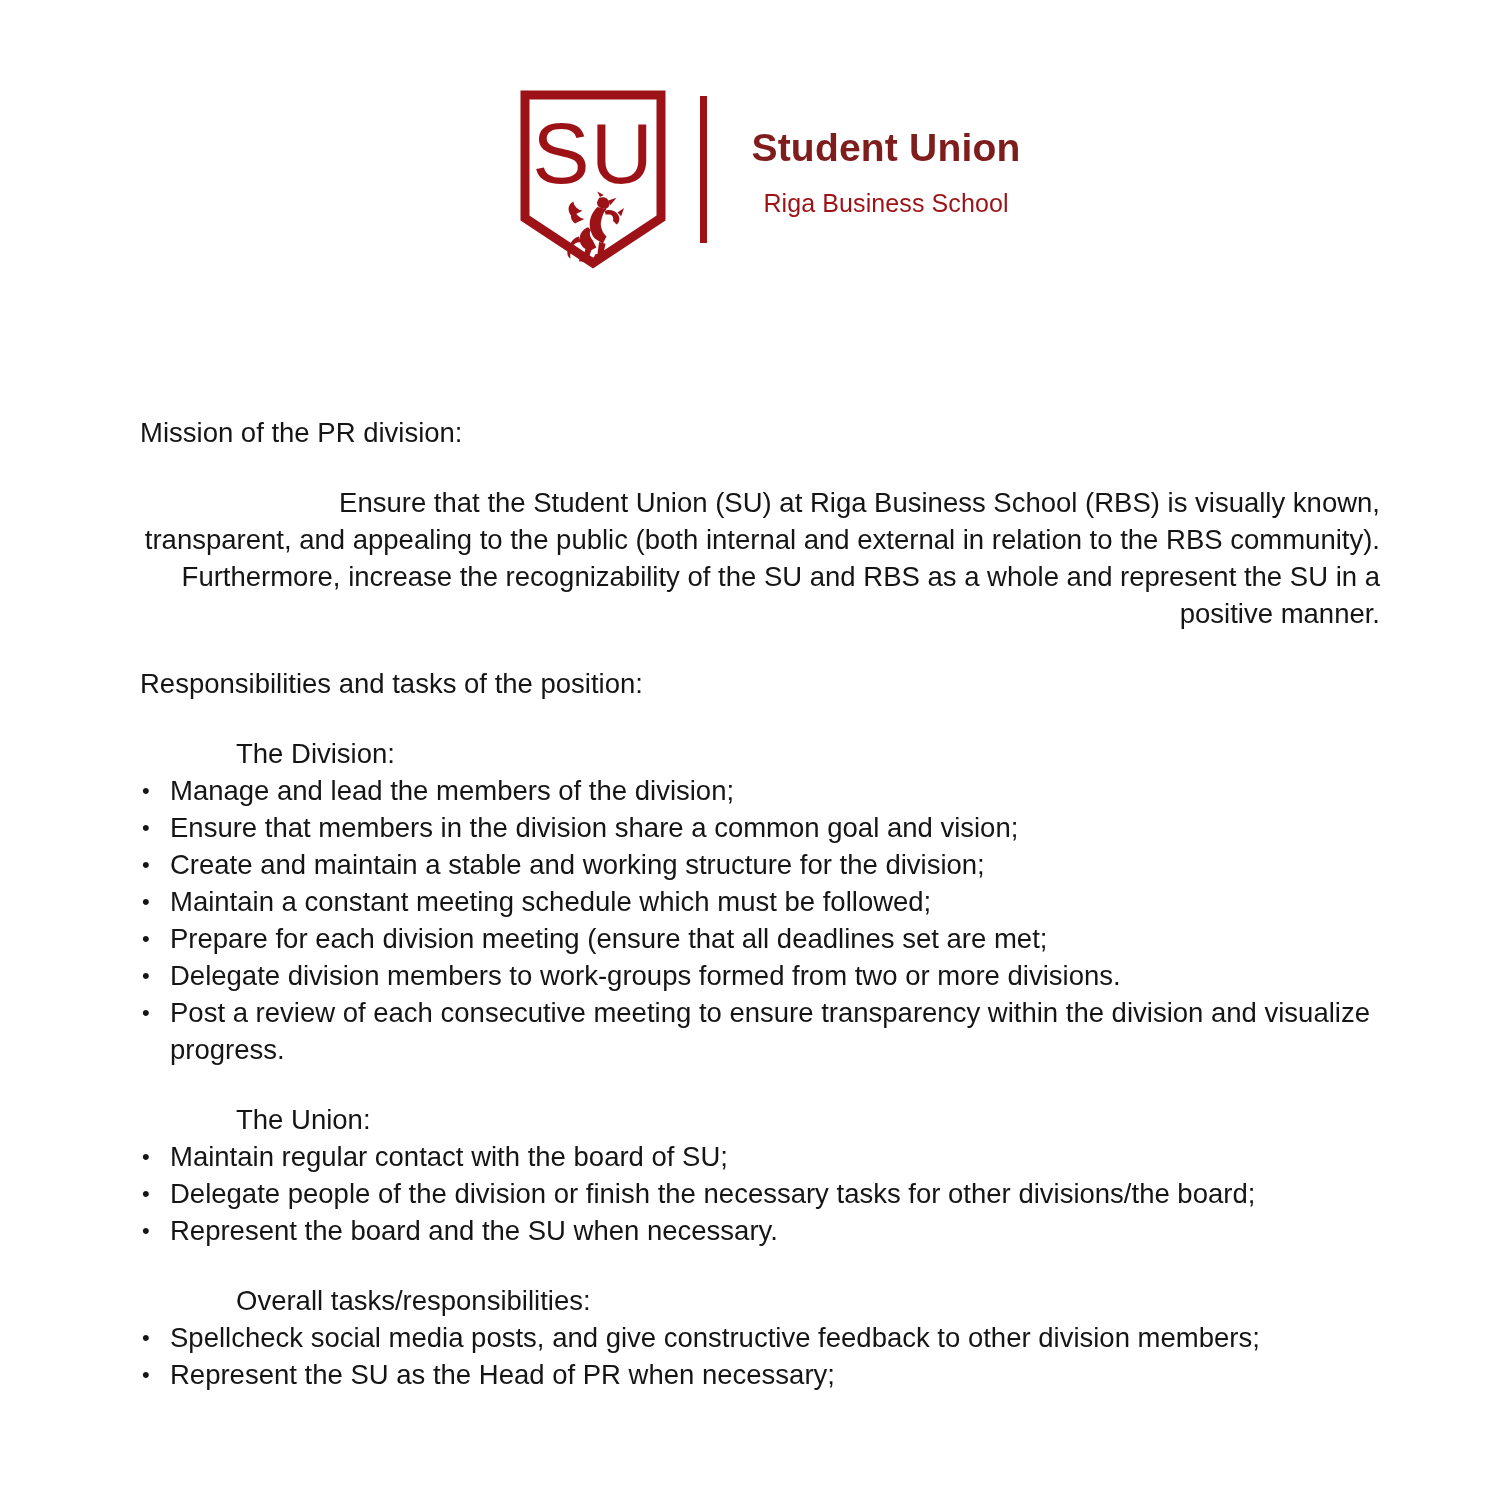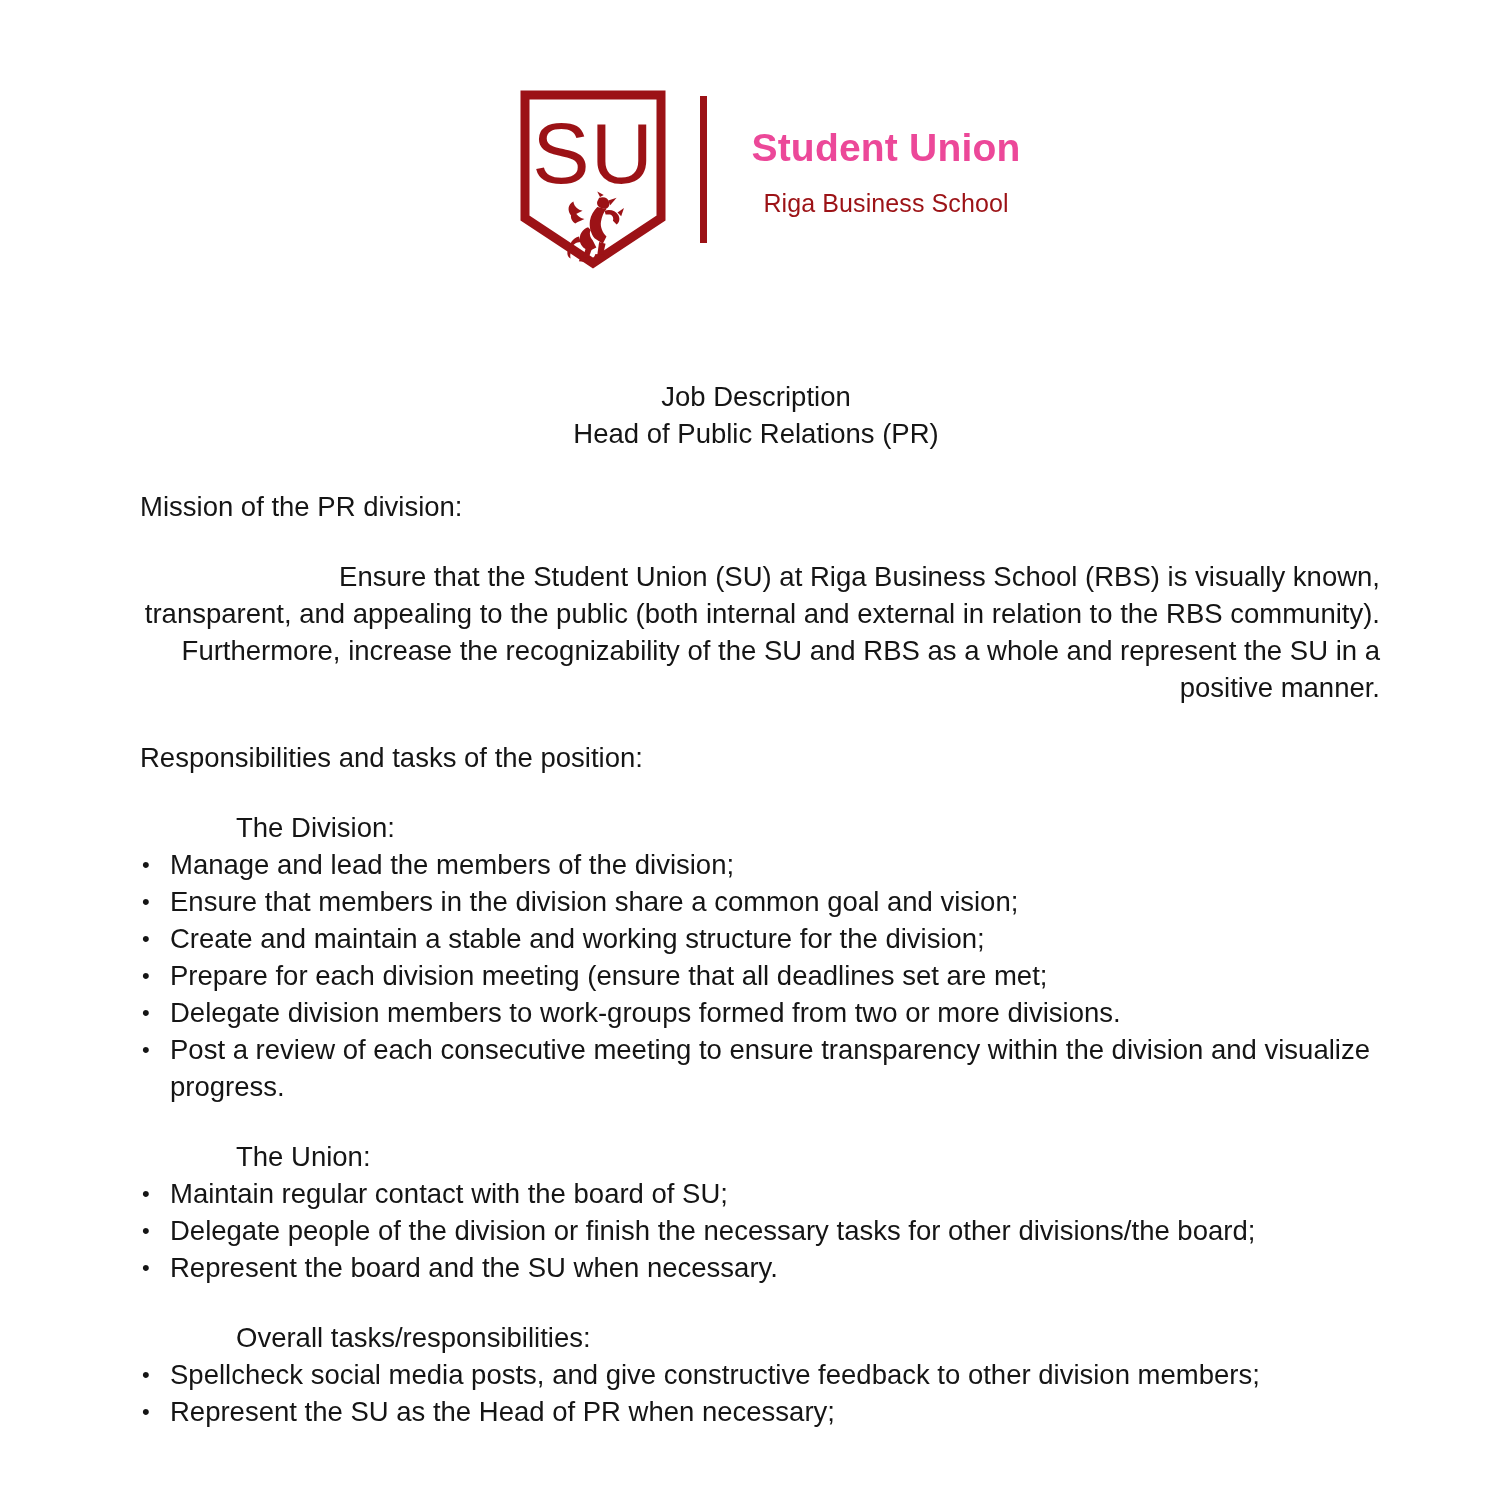--- a/index.html
+++ b/index.html
@@ -56,21 +56,21 @@
     position: absolute;
     left: 218px;
     top: 40px;
     width: 300px;
   }
   .wordmark .line1 {
     font-family: "Liberation Sans", sans-serif;
     font-size: 39px;
     font-weight: 700;
     letter-spacing: 0.2px;
-    color: #ec4899;
+    color: #7f1d1d;
     line-height: 1.0;
     white-space: nowrap;
   }
   .wordmark .line2 {
     font-family: "Liberation Sans", sans-serif;
     font-size: 25px;
     font-weight: 400;
     letter-spacing: 0.1px;
     color: #9c1216;
     line-height: 1.0;
@@ -181,44 +181,41 @@
     <div class="divider-bar"></div>
 
     <div class="wordmark">
       <div class="line1">Student Union</div>
       <div class="line2">Riga Business School</div>
     </div>
   </div>
 
   <div class="doc-body">
 
-    <div class="doc-title">
-      <span class="t-line">Job Description</span>
-      <span class="t-line">Head of Public Relations (PR)</span>
-    </div>
 
     <div class="spacer-lg"></div>
 
     <div class="section-head">Mission of the PR division:</div>
 
     <div class="spacer-md"></div>
 
     <div class="para">Ensure that the Student Union (SU) at Riga Business School (RBS) is visually known, transparent, and appealing to the public (both internal and external in relation to the RBS community). Furthermore, increase the recognizability of the SU and RBS as a whole and represent the SU in a positive manner.</div>
 
     <div class="spacer-md"></div>
 
     <div class="section-head">Responsibilities and tasks of the position:</div>
 
     <div class="spacer-md"></div>
 
     <div class="sub-head">The Division:</div>
     <ul class="bullets">
       <li>Manage and lead the members of the division;</li>
       <li>Ensure that members in the division share a common goal and vision;</li>
       <li>Create and maintain a stable and working structure for the division;</li>
+      <li>Maintain a constant meeting schedule which must be followed;</li>
       <li>Prepare for each division meeting (ensure that all deadlines set are met;</li>
       <li>Delegate division members to work-groups formed from two or more divisions.</li>
       <li>Post a review of each consecutive meeting to ensure transparency within the division and visualize progress.</li>
     </ul>
 
     <div class="spacer-md"></div>
 
     <div class="sub-head">The Union:</div>
     <ul class="bullets">
       <li>Maintain regular contact with the board of SU;</li>

